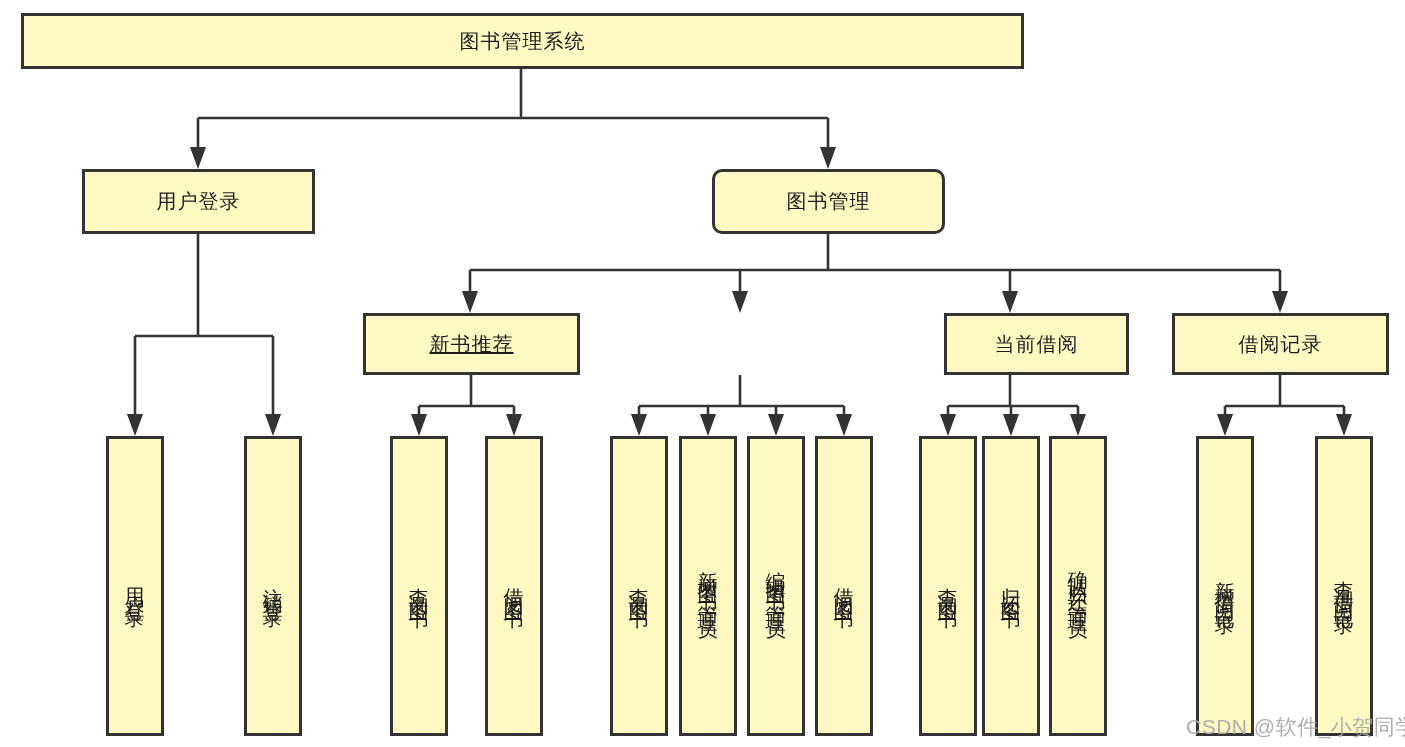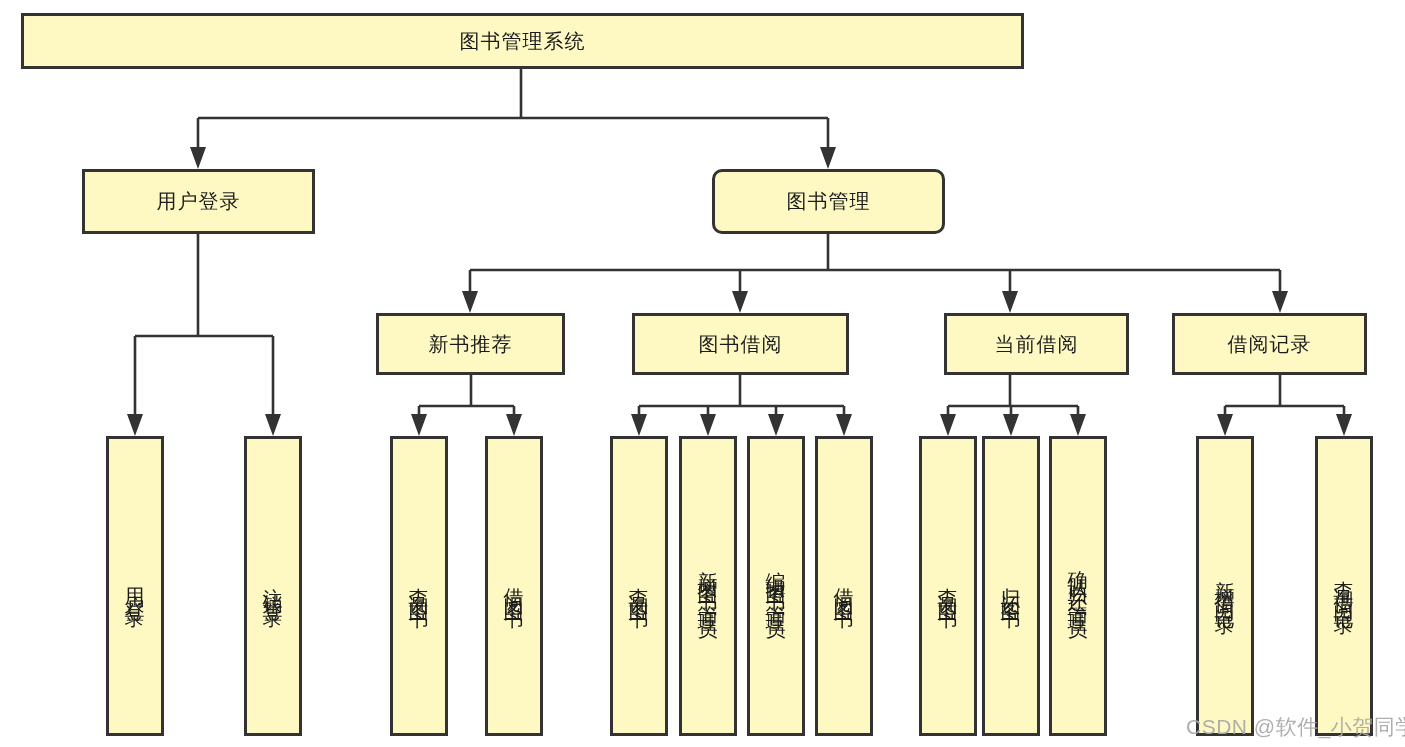--- a/index.html
+++ b/index.html
@@ -20,24 +20,24 @@
   .leaf .vtext{
     writing-mode:vertical-rl;text-orientation:mixed;
     letter-spacing:7px;line-height:1;font-size:20px;
   }
   
   .n-root{left:21px;top:13px;width:1003px;height:56px;}
   
   .n-l2a{left:82px;top:169px;width:233px;height:65px;}
   .n-l2b{left:712px;top:169px;width:233px;height:65px;border-radius:10px;}
   
-  .n-l3a{left:376px;top:313px;width:189px;height:62px;}
+  .n-l3a{left:363px;top:313px;width:217px;height:62px;text-decoration:underline;}
   .n-l3b{left:632px;top:313px;width:217px;height:62px;}
   .n-l3c{left:936px;top:313px;width:185px;height:62px;margin-left:8px;}
-  .n-l3d{left:1172px;top:313px;width:195px;height:62px;}
+  .n-l3d{left:1172px;top:313px;width:217px;height:62px;}
   
   .n-f1{left:106px;}  .n-f2{left:244px;}
   .n-f3{left:390px;}  .n-f4{left:485px;}
   .n-f5{left:610px;}  .n-f6{left:679px;}
   .n-f7{left:747px;}  .n-f8{left:815px;}
   .n-f9{left:919px;}  .n-f10{left:982px;} .n-f11{left:1049px;}
   .n-f12{left:1196px;}.n-f13{left:1315px;}
   .watermark{
     position:absolute;left:1186px;top:713px;z-index:5;
     color:rgba(168,168,168,0.92);font-size:21px;letter-spacing:0.5px;
@@ -70,21 +70,20 @@
       M1070 414 L1086 414 L1078 436 Z
       M1217 414 L1233 414 L1225 436 Z  M1336 414 L1352 414 L1344 436 Z"></path>
   </svg>
 
   <div class="node n-root">图书管理系统</div>
 
   <div class="node n-l2a">用户登录</div>
   <div class="node n-l2b">图书管理</div>
 
   <div class="node n-l3a">新书推荐</div>
-  <div class="node n-l3b">图书借阅</div>
   <div class="node n-l3c">当前借阅</div>
   <div class="node n-l3d">借阅记录</div>
 
   <div class="node leaf n-f1">
     <span class="vtext">用户登录</span>
   </div>
   <div class="node leaf n-f2">
     <span class="vtext">注销登录</span>
   </div>
   <div class="node leaf n-f3">

